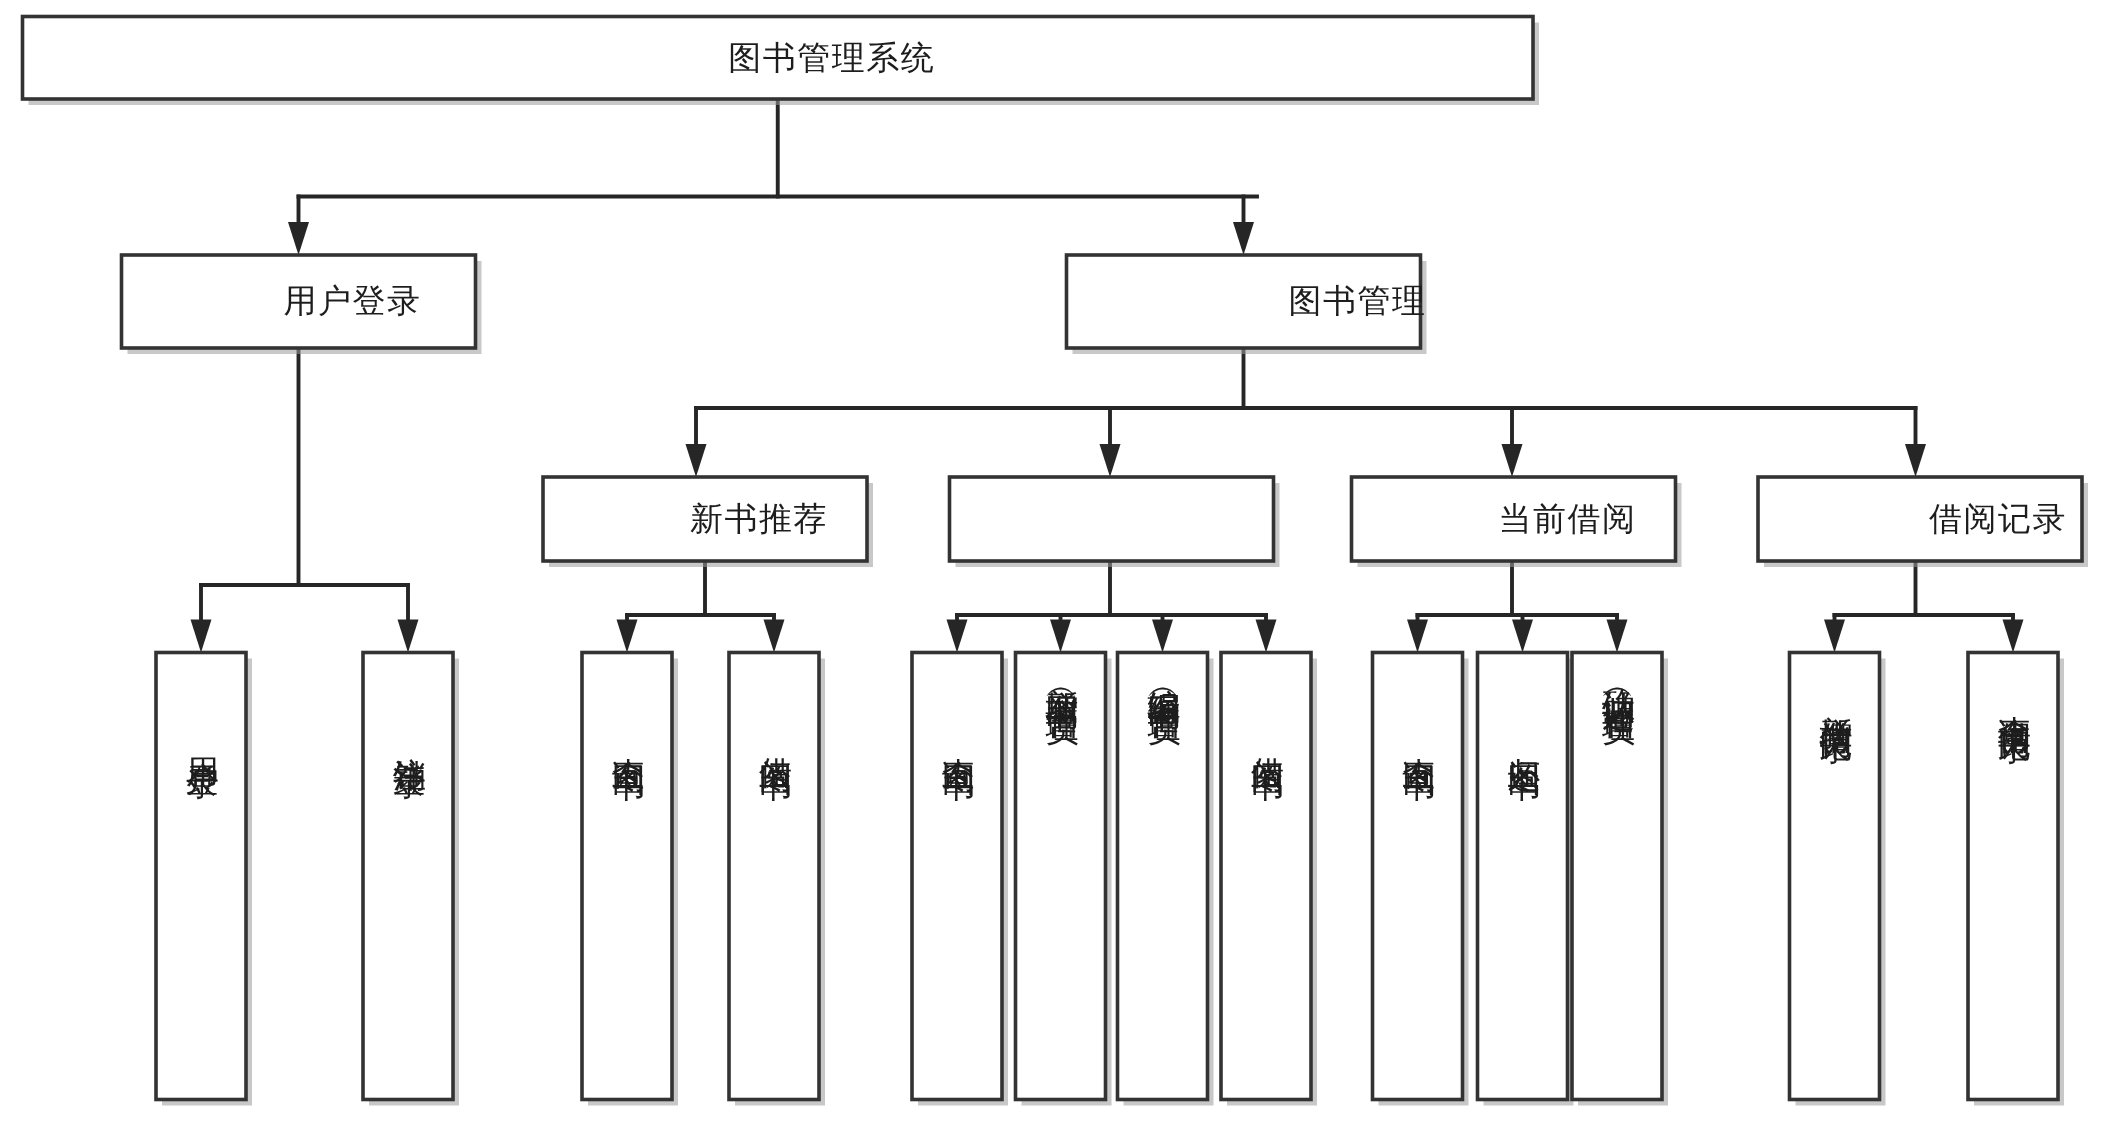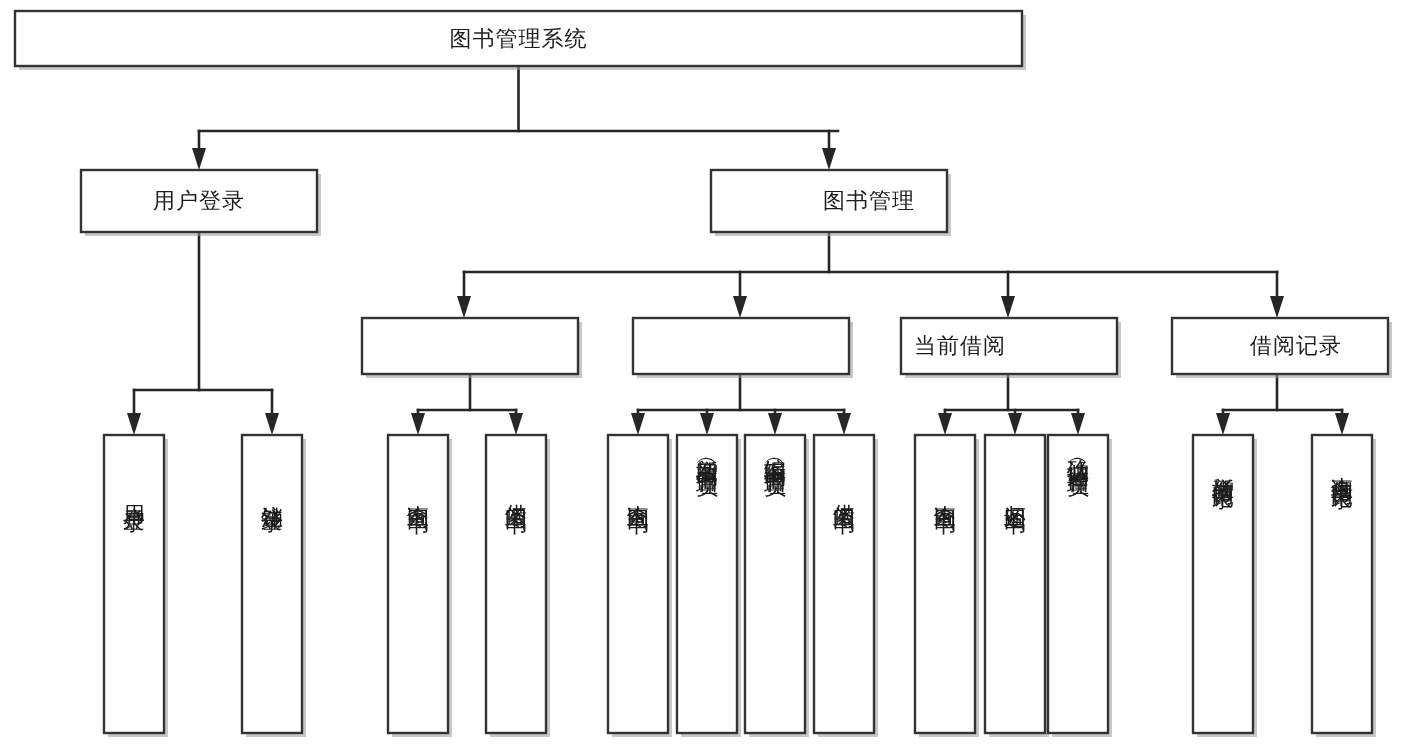--- a/index.html
+++ b/index.html
@@ -59,20 +59,21 @@
     color: #1d1d1d;
     letter-spacing: 2.5px;
     white-space: nowrap;
   }
   .hlabel-wrap {
     position: absolute;
     display: flex;
     align-items: center;
     justify-content: center;
     pointer-events: none;
+    margin-left: 36px;
   }
   .hlabel-text {
     font-family: "DejaVu Sans", "Liberation Sans", sans-serif;
     font-size: 22px;
     color: #1d1d1d;
     letter-spacing: 1px;
     white-space: nowrap;
   }
   #watermark {
     position: absolute;
@@ -259,21 +260,24 @@
     <span class="hlabel-text">图书管理系统</span>
   </div>
 
   <div class="hlabel-wrap" style="left:81px; top:170px; width:236px; height:62px;">
     <span class="hlabel-text">用户登录</span>
   </div>
   <div class="hlabel-wrap" style="left:711px; top:170px; width:236px; height:62px;padding-left:40px;">
     <span class="hlabel-text">图书管理</span>
   </div>
 
-  <div class="hlabel-wrap" style="left:852px; top:318px; width:216px; height:56px;">
+  <div class="hlabel-wrap" style="left:362px; top:318px; width:216px; height:56px;">
+    <span class="hlabel-text">新书推荐</span>
+  </div>
+  <div class="hlabel-wrap" style="left:901px; top:318px; width:216px; height:56px;">
     <span class="hlabel-text">当前借阅</span>
   </div>
   <div class="hlabel-wrap" style="left:1172px; top:318px; width:216px; height:56px;padding-left:16px;">
     <span class="hlabel-text">借阅记录</span>
   </div>
 
   <div class="vlabel-wrap" style="left:104px; top:435px; width:60px; height:298px; padding-top:52px;">
     <span class="vlabel-text">用户登录</span>
   </div>
   <div class="vlabel-wrap" style="left:242px; top:435px; width:60px; height:298px; padding-top:52px;">

